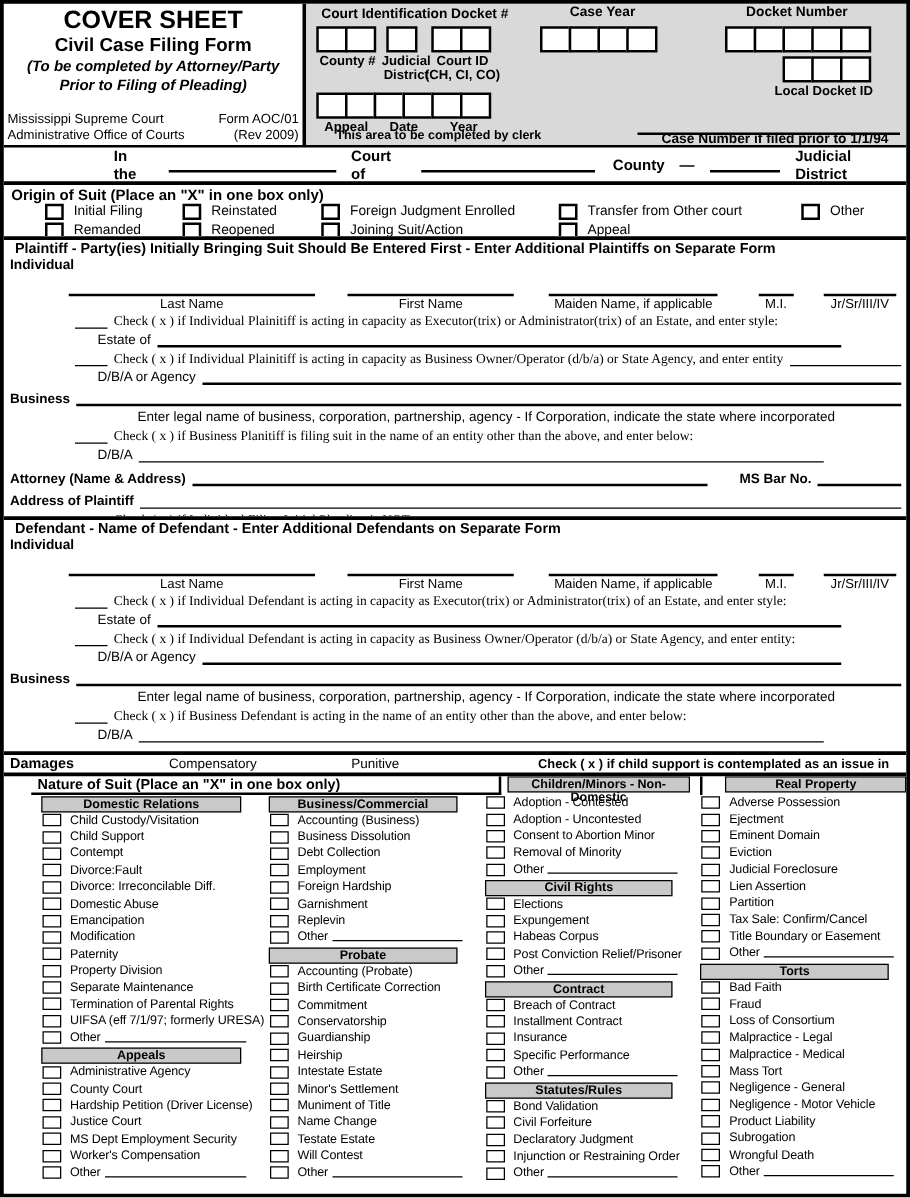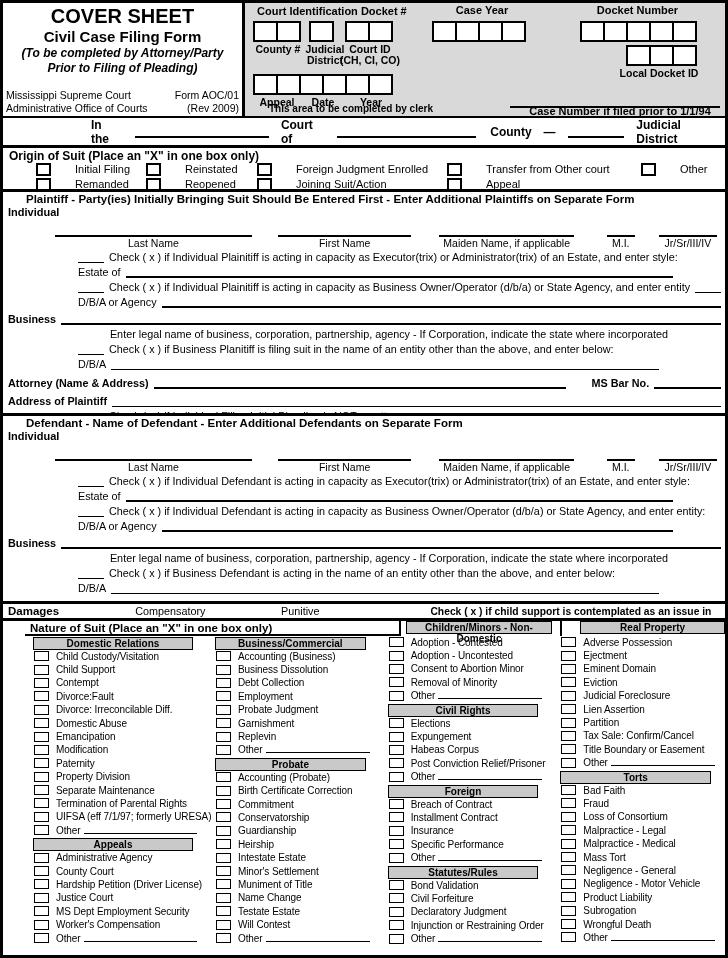--- a/index.html
+++ b/index.html
@@ -22,35 +22,35 @@
   .clabel{ position:absolute; text-align:center; font-size:10.5px; line-height:11px;}
   .cnline{ position:absolute; left:265px; right:5px; top:103px; border-top:2px solid #000;}
   
   .courtrow{ height:30px; display:flex; align-items:center; border-bottom:3px solid #000;
              font-weight:700; font-size:12px;}
   .ln{ border-bottom:2px solid #000; height:13px;}
   
   .origin{ border-bottom:3px solid #000; height:44px; padding-top:1px; overflow:hidden;}
   .sectitle{ font-size:12px; font-weight:700; padding-left:6px; line-height:14px;}
   .ogrid{ display:grid; grid-template-columns:110px 111px 190px 194px 1fr; padding-left:33px; row-gap:2px;}
-  .ocell{ display:flex; align-items:center; gap:24px; font-size:11px; line-height:13px;}
+  .ocell{ display:flex; align-items:center; gap:8px; font-size:11px; line-height:13px;}
   .cbx{ width:15px; height:13px; border:2px solid #000; flex:none; background:#fff;}
   
   .sec{ border-bottom:3px solid #000; font-size:10.8px; overflow:hidden;}
   .sec.pl{ height:224px;} .sec.df{ height:188px;}
-  .bt{ font-weight:700; font-size:11.5px; padding-left:23px; line-height:14px;}
+  .bt{ font-weight:700; font-size:11.5px; padding-left:9px; line-height:14px;}
   .sub{ font-weight:700; font-size:11px; padding-left:5px; line-height:12px;}
   .namerow{ display:flex; margin:9px 8px 0 52px; align-items:flex-end;}
   .ns{ border-bottom:2px solid #000; height:10px;}
   .ns1{width:199px;} .ns2{width:135px; margin-left:26px;} .ns3{width:136px; margin-left:28px;}
   .ns4{width:28px; margin-left:33px;} .ns5{width:59px; margin-left:24px;}
   .namelbls{ display:flex; margin:0 8px 0 52px; font-size:10.5px; line-height:12px;}
   .nl{ text-align:center;}
   .row{ display:flex; align-items:flex-end; line-height:13px; margin-top:2px;}
-  .chk{ padding-left:75px;}
+  .chk{ padding-left:57px;font-family:Liberation Serif, serif;}
   .blank{ width:26px; border-bottom:1.5px solid #000; height:10px; margin:0 5px 1px 0; flex:none;}
   .fill{ flex:1; border-bottom:1.5px solid #000; height:10px; margin:0 4px 1px 5px;}
   .fill.th{ border-bottom-width:2px;}
   .bold{ font-weight:700;}
   .biznote{ text-align:center; padding:0 10px 0 60px; line-height:13px; margin-top:2px;}
   .mr56{ margin-right:52px;} .mr66{ margin-right:66px;}
   .w415{ flex:none; width:412px;} .w380{ flex:none; width:380px;}
   
   .damages{ border-bottom:3px solid #000; height:17px; overflow:hidden; font-size:10.8px;}
   .drow{ display:flex; align-items:flex-end; line-height:13px; margin-top:1px;}
@@ -453,21 +453,21 @@
           <div class="nrow">
             <span class="ncb"></span>
             <span class="nlbl">Debt Collection</span>
           </div>
           <div class="nrow">
             <span class="ncb"></span>
             <span class="nlbl">Employment</span>
           </div>
           <div class="nrow">
             <span class="ncb"></span>
-            <span class="nlbl">Probate Judgment</span>
+            <span class="nlbl">Foreign Hardship</span>
           </div>
           <div class="nrow">
             <span class="ncb"></span>
             <span class="nlbl">Garnishment</span>
           </div>
           <div class="nrow">
             <span class="ncb"></span>
             <span class="nlbl">Replevin</span>
           </div>
           <div class="nrow">
@@ -567,21 +567,21 @@
           </div>
           <div class="nrow">
             <span class="ncb"></span>
             <span class="nlbl">Post Conviction Relief/Prisoner</span>
           </div>
           <div class="nrow">
             <span class="ncb"></span>
             <span class="nlbl">Other</span>
             <span class="nln"></span>
           </div>
-          <div class="ghead nhead">Foreign</div>
+          <div class="ghead nhead">Contract</div>
           <div class="nrow">
             <span class="ncb"></span>
             <span class="nlbl">Breach of Contract</span>
           </div>
           <div class="nrow">
             <span class="ncb"></span>
             <span class="nlbl">Installment Contract</span>
           </div>
           <div class="nrow">
             <span class="ncb"></span>

